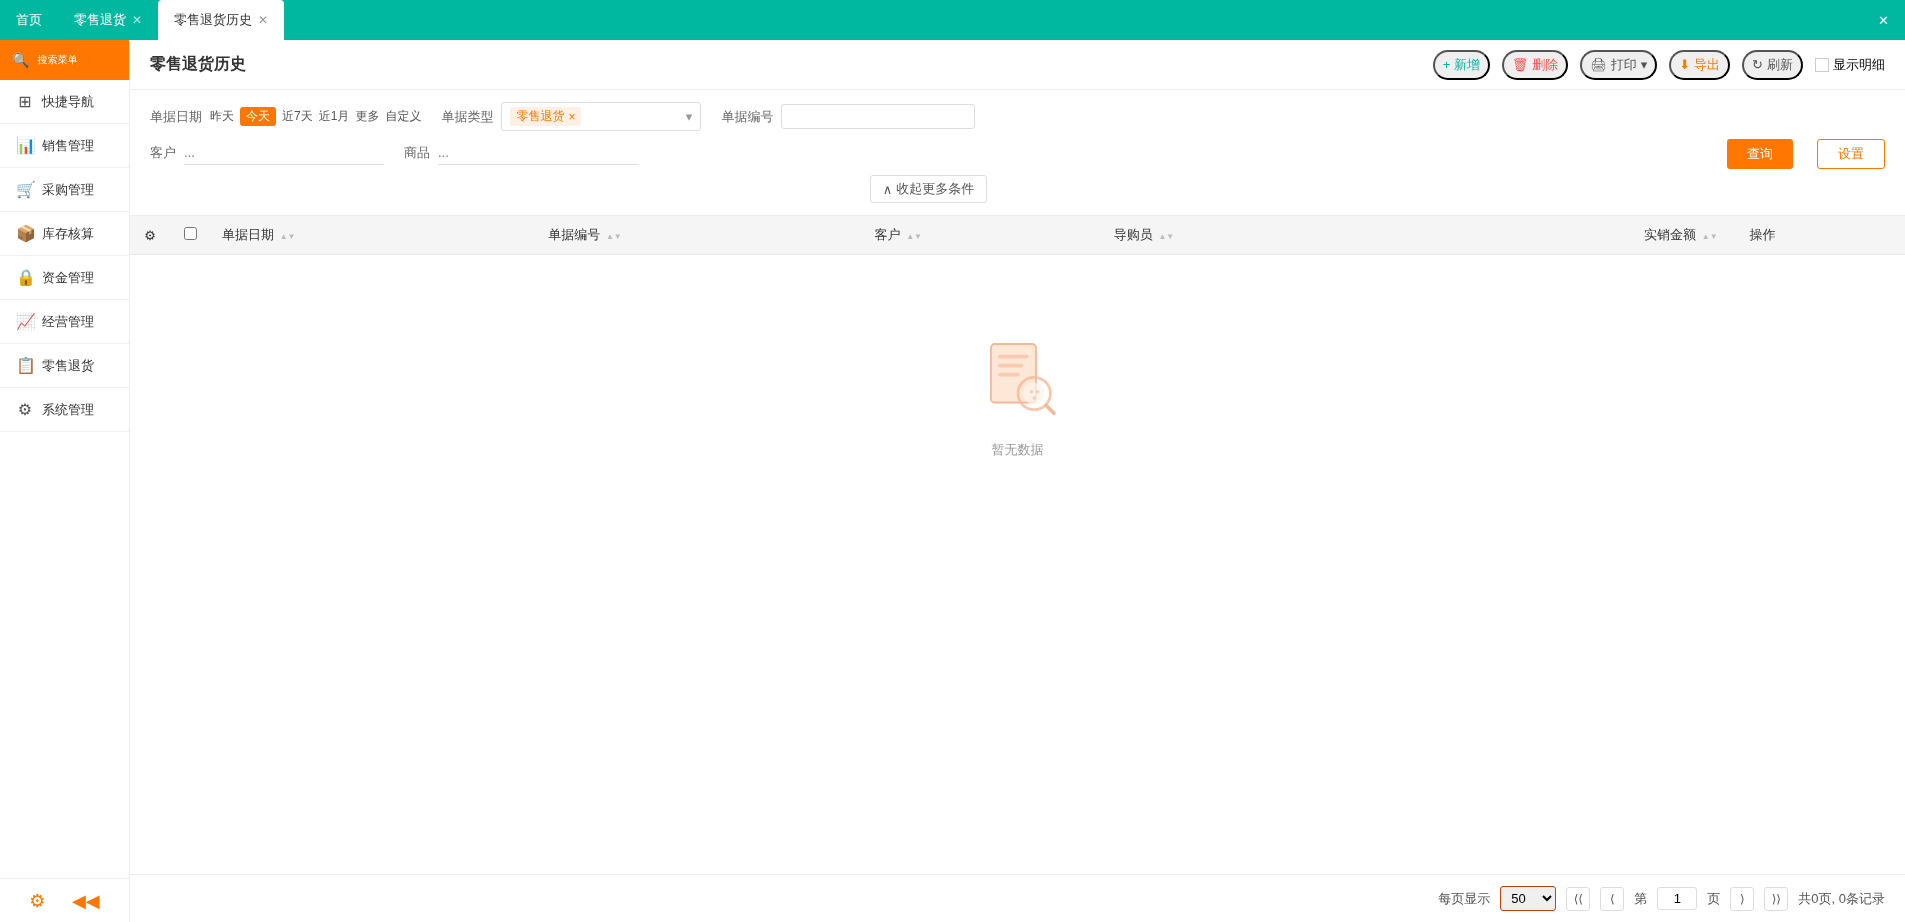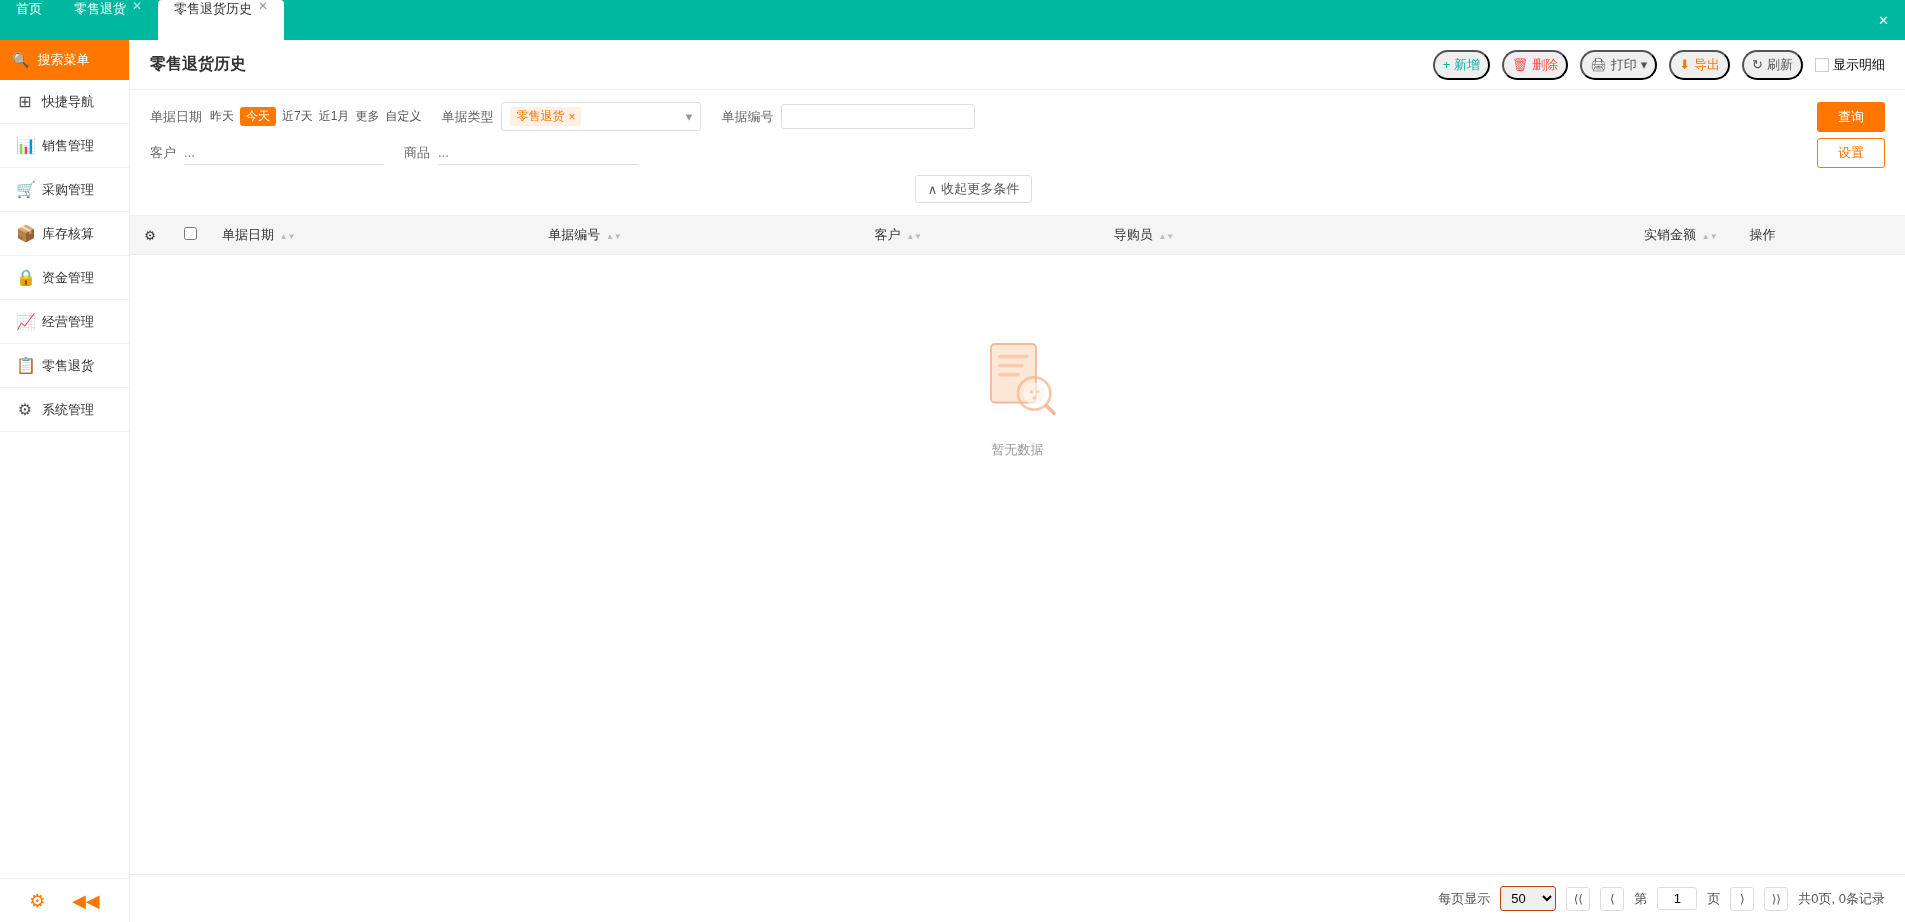--- a/index.html
+++ b/index.html
@@ -14,20 +14,21 @@
       flex-shrink: 0;
     }
     .top-bar-tabs {
       display: flex;
       align-items: stretch;
       height: 100%;
       flex: 1;
     }
     .tab-item {
       display: flex;
+      align-items: center;
       padding: 0 16px;
       font-size: 13px;
       color: #fff;
       cursor: pointer;
       gap: 6px;
       height: 100%;
       white-space: nowrap;
     }
     .tab-item.active {
       background: #fff;
@@ -68,21 +69,21 @@
     .sidebar-search {
       height: 40px;
       background: #ff7700;
       display: flex;
       align-items: center;
       padding: 0 12px;
       gap: 8px;
       cursor: pointer;
     }
     .sidebar-search-icon { color: #fff; font-size: 14px; }
-    .sidebar-search-text { color: #fff; font-size: 13px; }
+    .sidebar-search-text { color: #fff; font-size: 10px; }
     .sidebar-nav { flex: 1; overflow-y: auto; }
     .sidebar-item {
       display: flex;
       align-items: center;
       padding: 12px 16px;
       gap: 8px;
       cursor: pointer;
       font-size: 13px;
       color: #333;
       border-bottom: 1px solid #f0f0f0;
@@ -234,23 +235,23 @@
       background: #fff;
       color: #ff7700;
       border: 1px solid #ff7700;
       padding: 5px 20px;
       border-radius: 3px;
       font-size: 13px;
       cursor: pointer;
     }
     .filter-actions {
       display: flex;
-      flex-direction: column;
-      gap: 6px;
+      gap: 24px;
       margin-left: auto;
+      margin-top: 37px;
     }
 
     
     .table-wrapper {
       flex: 1;
       overflow: auto;
       background: #fff;
       margin: 0;
     }
     table {

